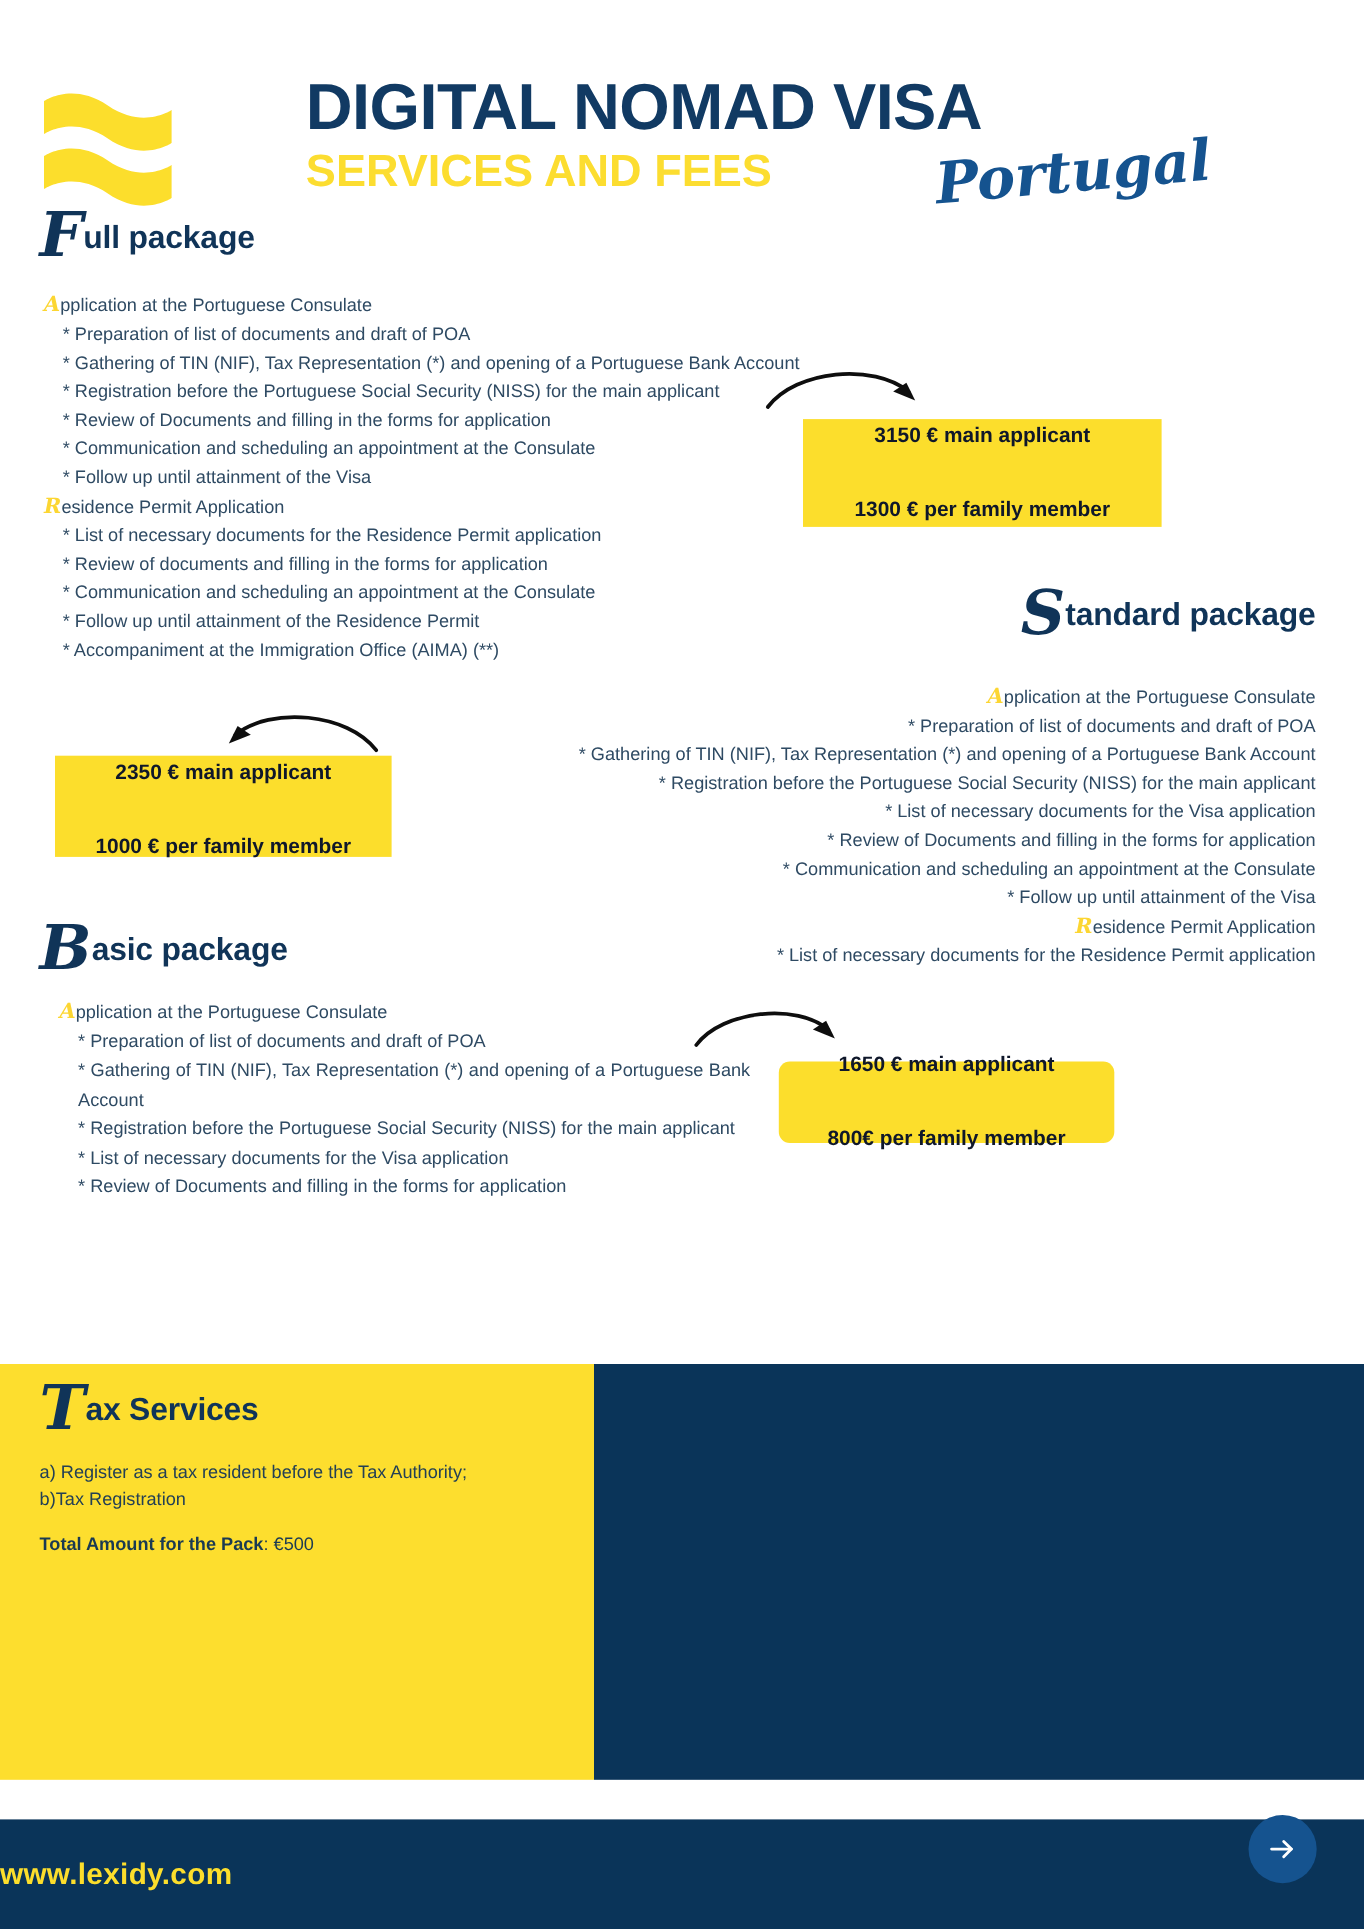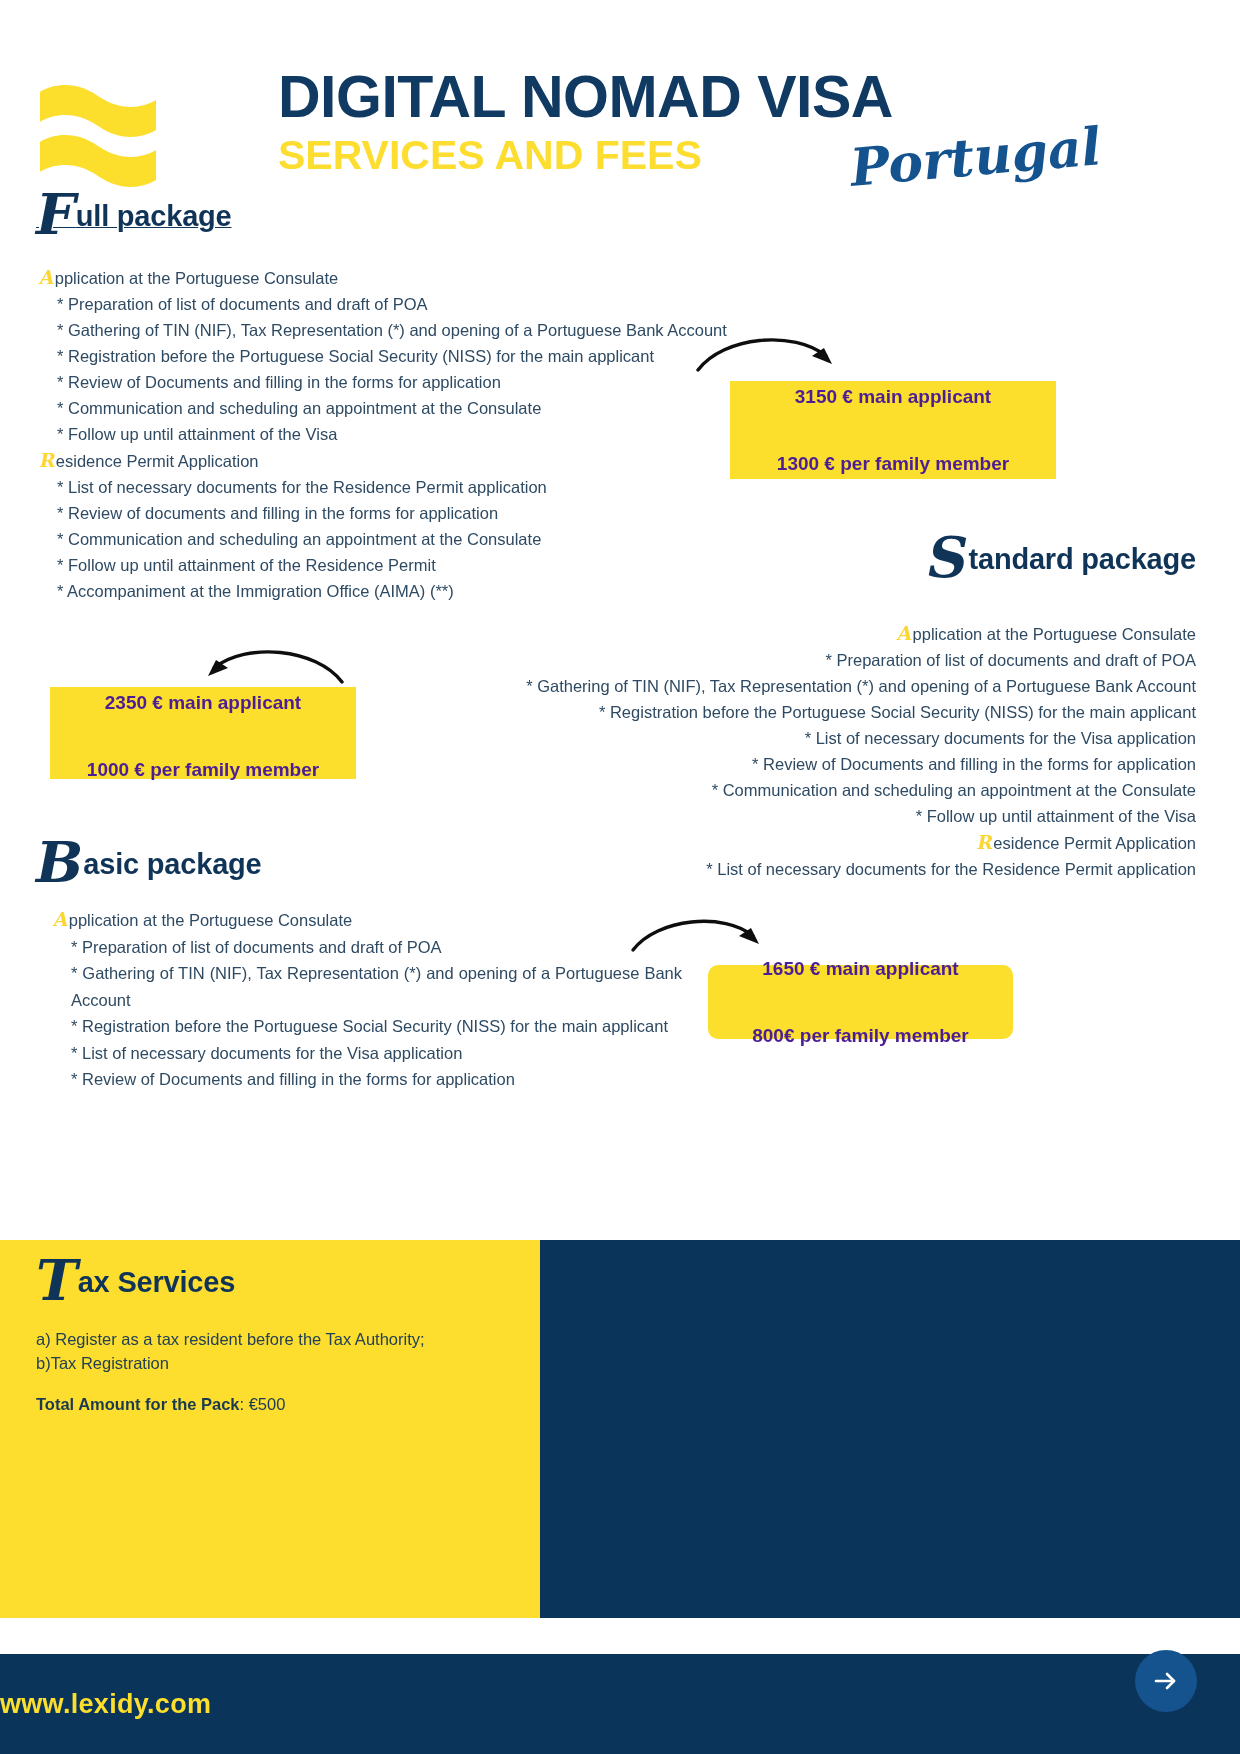--- a/index.html
+++ b/index.html
@@ -58,21 +58,21 @@
   }
   .list-block .sub { padding-left: 17px; }
   .right-al { text-align: right; }
   .right-al .sub { padding-left: 0; padding-right: 0; }
   .justify { text-align: justify; }
 
   
   .price-box {
     position: absolute;
     background: #FCDE2C;
-    color: #4c1d95;
+    color: #0f172a;
     font-size: 19px; font-weight: bold;
     display: flex; flex-direction: column;
     align-items: center; justify-content: center;
     line-height: 31px;
     text-align: center;
     gap: 36px;
   }
 
   
   .arrow { position: absolute; }
@@ -126,21 +126,21 @@
       <svg width="130" height="130" viewBox="0 0 130 130">
         <path d="M4 22 C4 22 30 4 62 26 C94 48 120 30 120 30 L120 60 C120 60 94 78 62 56 C30 34 4 52 4 52 Z" fill="#FCDE2C"></path>
         <path d="M4 72 C4 72 30 54 62 76 C94 98 120 80 120 80 L120 110 C120 110 94 128 62 106 C30 84 4 102 4 102 Z" fill="#FCDE2C"></path>
       </svg>
     </div>
     <div class="title-main">DIGITAL NOMAD VISA</div>
     <div class="title-sub">SERVICES AND FEES</div>
     <div class="title-script">Portugal</div>
   </div>
 
-  <div class="sec-head" style="left:36px; top:192px;text-decoration:underline;">
+  <div class="sec-head" style="left:36px; top:192px;">
     <span class="drop">F</span><span class="rest">ull package</span>
   </div>
 
   <div class="list-block" style="left:40px; top:264px; width:700px;">
     <div class="hdr">
       <span class="cap">A</span><span>pplication at the Portuguese Consulate</span>
     </div>
     <div class="sub">* Preparation of list of documents and draft of POA</div>
     <div class="sub">* Gathering of TIN (NIF), Tax Representation (*) and opening of a Portuguese Bank Account</div>
     <div class="sub">* Registration before the Portuguese Social Security (NISS) for the main applicant</div>

